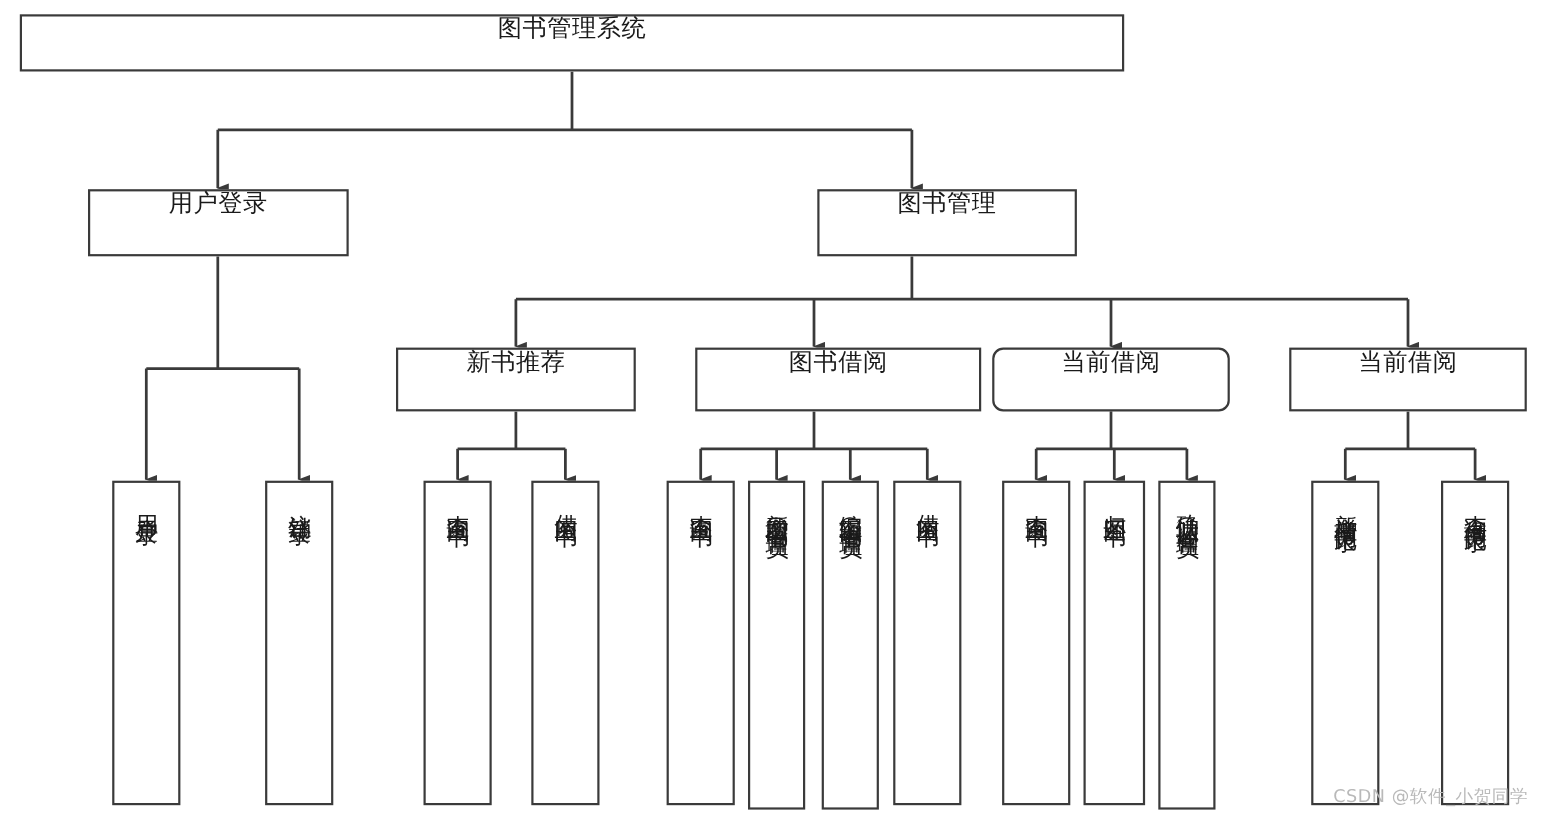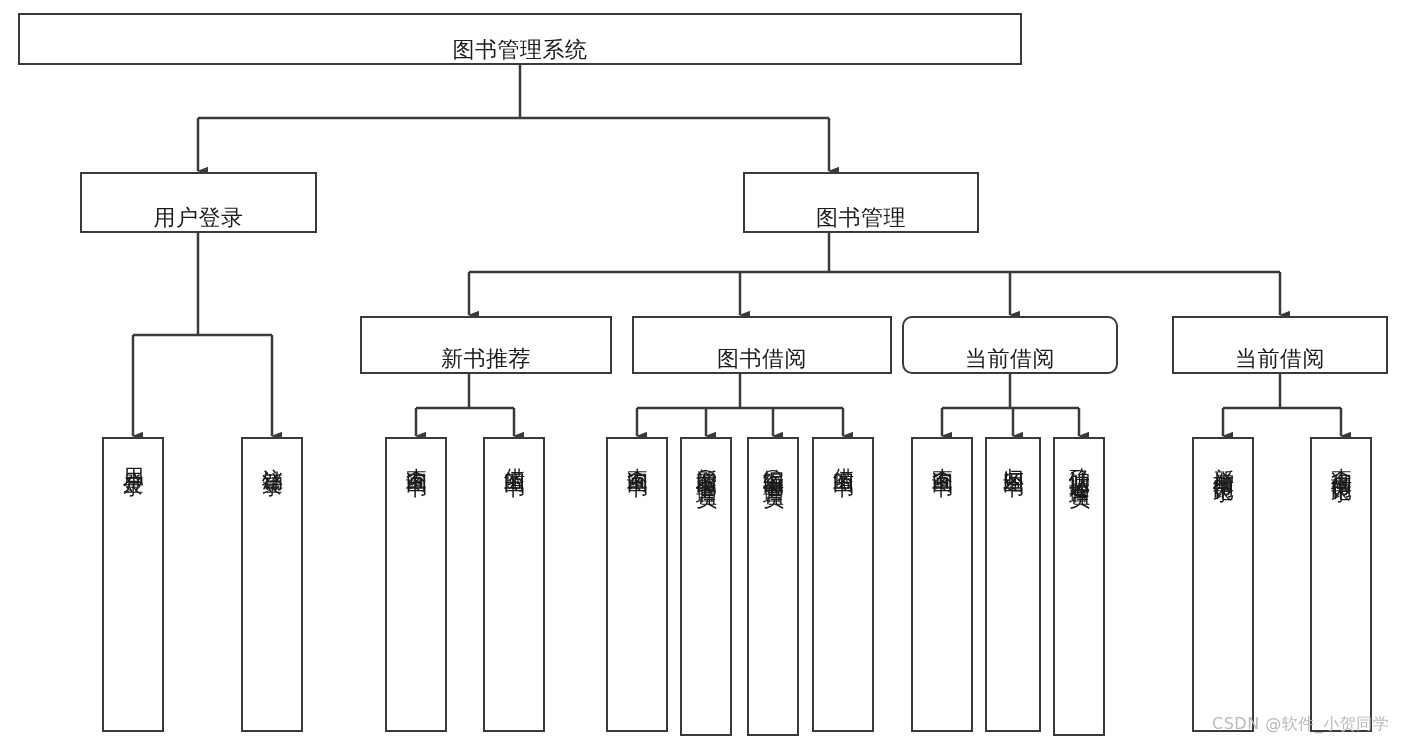--- a/index.html
+++ b/index.html
@@ -26,21 +26,21 @@
     width: 1405px;
     height: 747px;
     pointer-events: none;
   }
   .node {
     position: absolute;
     box-sizing: border-box;
     background: #ffffff;
     border: 2.5px solid #3a3a3a;
     display: flex;
-    align-items: flex-end;
+    align-items: flex-start;
     justify-content: center;
     z-index: 2;
   }
   .node .label {
     font-size: 21px;
     line-height: 1.12;
     color: #1a1a1a;
     letter-spacing: 0.5px;
     text-align: center;
     white-space: nowrap;
@@ -129,21 +129,21 @@
     <span class="label">图书管理系统</span>
   </div>
 
   <div class="node level1" style="left: 80px; top: 172px; width: 237px; height: 61px;">
     <span class="label">用户登录</span>
   </div>
   <div class="node level1" style="left: 711px; top: 172px; width: 236px; height: 61px; margin-left: 32px;">
     <span class="label">图书管理</span>
   </div>
 
-  <div class="node level2" style="left: 360px; top: 316px; width: 252px; height: 58px;">
+  <div class="node level2" style="left: 360px; top: 316px; width: 218px; height: 58px;">
     <span class="label">新书推荐</span>
   </div>
   <div class="node level2" style="left: 632px; top: 316px; width: 260px; height: 58px;">
     <span class="label">图书借阅</span>
   </div>
   <div class="node level2" style="left: 902px; top: 316px; width: 216px; height: 58px; border-radius: 10px;">
     <span class="label">当前借阅</span>
   </div>
   <div class="node level2" style="left: 1172px; top: 316px; width: 216px; height: 58px;">
     <span class="label">当前借阅</span>

